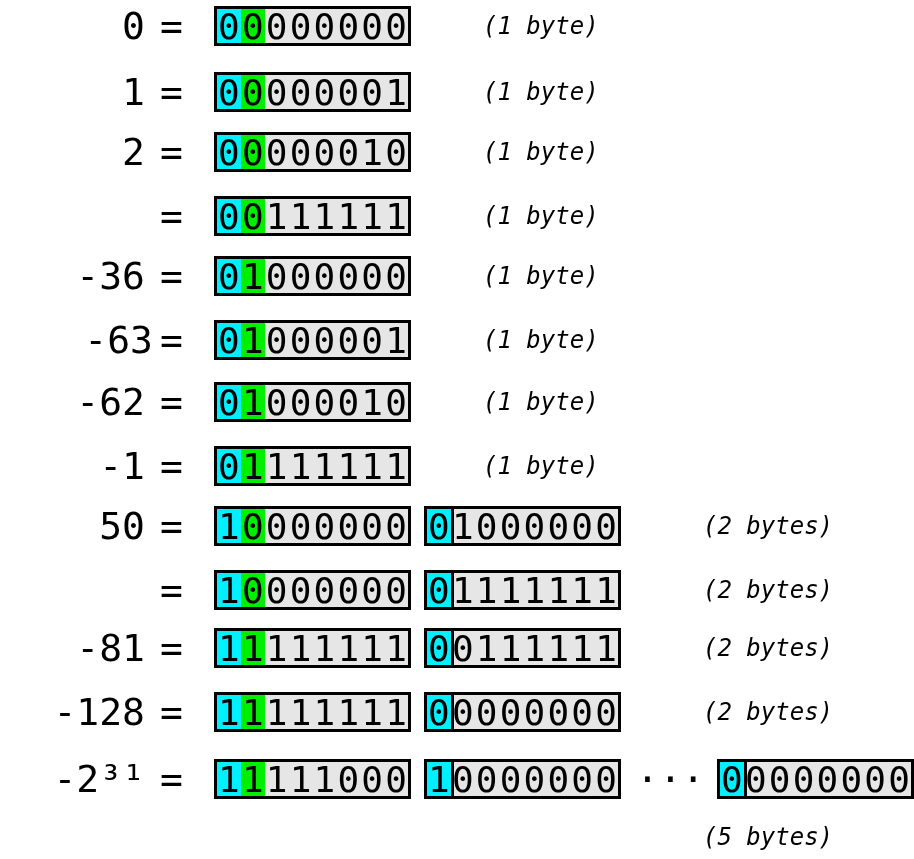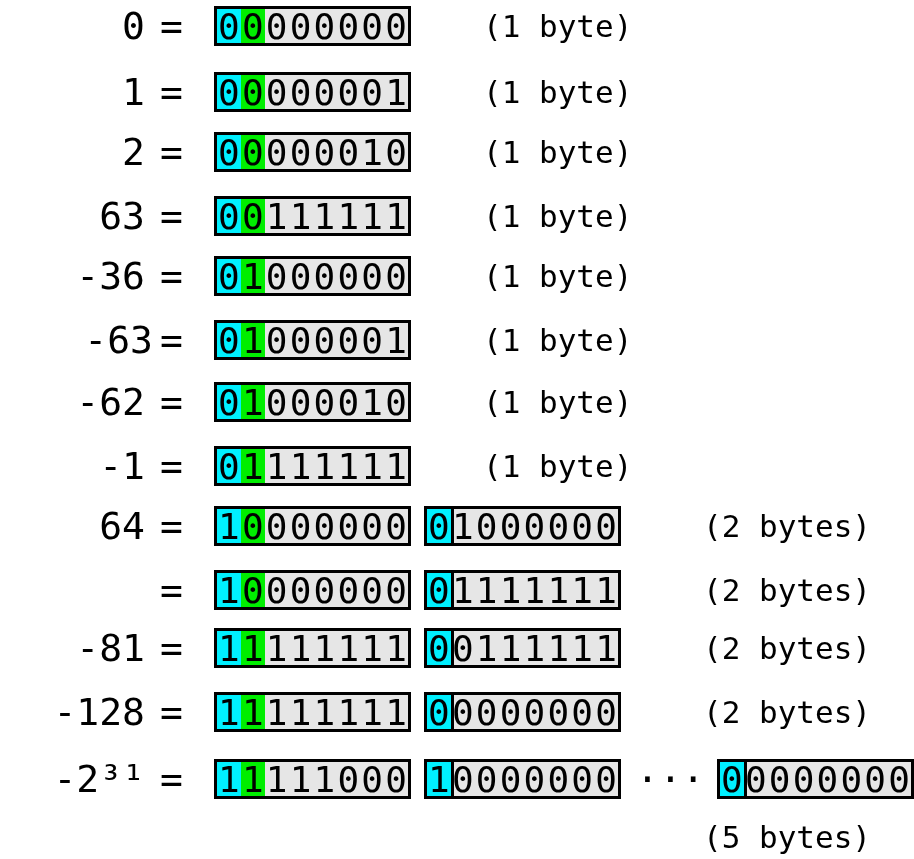--- a/index.html
+++ b/index.html
@@ -6,21 +6,21 @@
   body { width:914px; height:859px; position:relative; overflow:hidden;
          font-family:"DejaVu Sans Mono", "Liberation Mono", monospace; color:#000; }
   .row { position:absolute; left:0; height:48px; }
   .num { position:absolute; right:0; width:145px; text-align:right; font-size:38px; line-height:48px; }
   .eq { position:absolute; font-size:38px; line-height:48px; }
   .byte { position:absolute; height:40px; border:3px solid #000; background:#e6e6e6;
           box-sizing:border-box; display:flex; font-size:36px; line-height:36px; }
   .bit { width:24.5px; text-align:center; }
   .c { background:#00f0ff; outline:3px solid #000; }
   .g { background:#00ee00; }
-  .lbl { position:absolute; font-size:31px; line-height:48px; white-space:nowrap; }
+  .lbl { position:absolute; font-size:24px; line-height:48px; white-space:nowrap;font-style:italic; }
   .dots { position:absolute; font-size:38px; line-height:48px; }
 </style>
 </head>
 <body>
 
 <div id="diagram">
     <div class="row" style="top: 2px; width: 914px;">
       <div class="num" style="left: 0px; right: auto; width: 145px;">0</div>
       <div class="eq" style="left: 160px;">=</div>
       <div class="byte" style="left: 214px; top: 4px; width: 197px;">
@@ -59,21 +59,20 @@
         <span class="bit">0</span>
         <span class="bit">0</span>
         <span class="bit">0</span>
         <span class="bit">0</span>
         <span class="bit">1</span>
         <span class="bit">0</span>
       </div>
       <div class="lbl" style="left: 483px;">(1 byte)</div>
     </div>
     <div class="row" style="top: 192px; width: 914px;">
-      <div class="num" style="left: 0px; right: auto; width: 145px;">63</div>
       <div class="eq" style="left: 160px;">=</div>
       <div class="byte" style="left: 214px; top: 4px; width: 197px;">
         <span class="bit c">0</span>
         <span class="bit g">0</span>
         <span class="bit">1</span>
         <span class="bit">1</span>
         <span class="bit">1</span>
         <span class="bit">1</span>
         <span class="bit">1</span>
         <span class="bit">1</span>
@@ -134,21 +133,21 @@
         <span class="bit">1</span>
         <span class="bit">1</span>
         <span class="bit">1</span>
         <span class="bit">1</span>
         <span class="bit">1</span>
         <span class="bit">1</span>
       </div>
       <div class="lbl" style="left: 483px;">(1 byte)</div>
     </div>
     <div class="row" style="top: 502px; width: 914px;">
-      <div class="num" style="left: 0px; right: auto; width: 145px;">64</div>
+      <div class="num" style="left: 0px; right: auto; width: 145px;">50</div>
       <div class="eq" style="left: 160px;">=</div>
       <div class="byte" style="left: 214px; top: 4px; width: 197px;">
         <span class="bit c">1</span>
         <span class="bit g">0</span>
         <span class="bit">0</span>
         <span class="bit">0</span>
         <span class="bit">0</span>
         <span class="bit">0</span>
         <span class="bit">0</span>
         <span class="bit">0</span>

